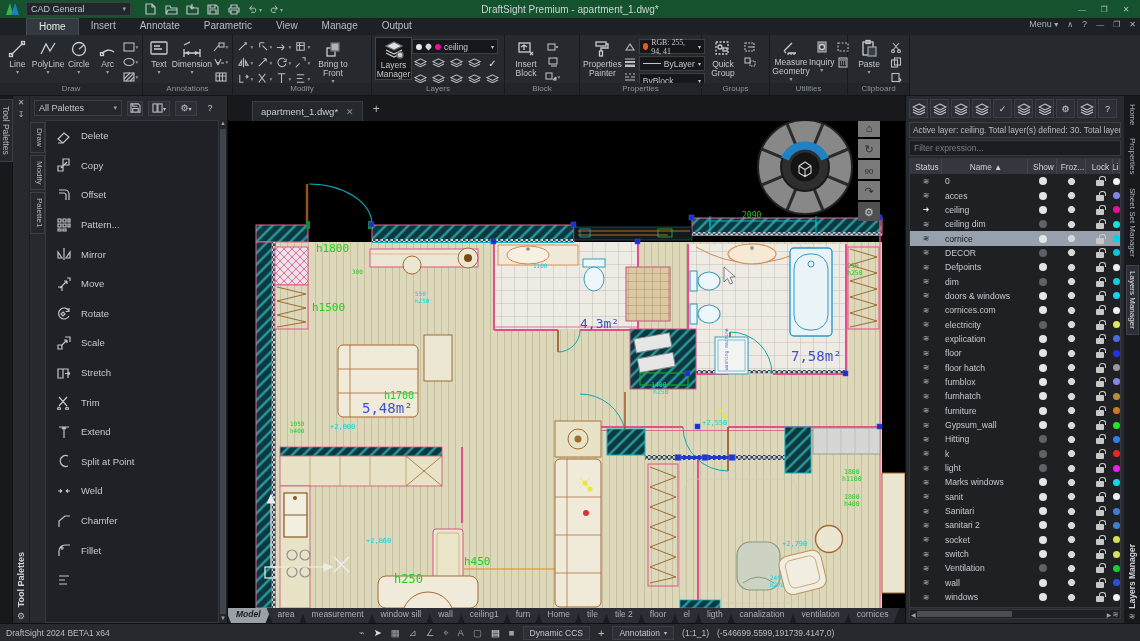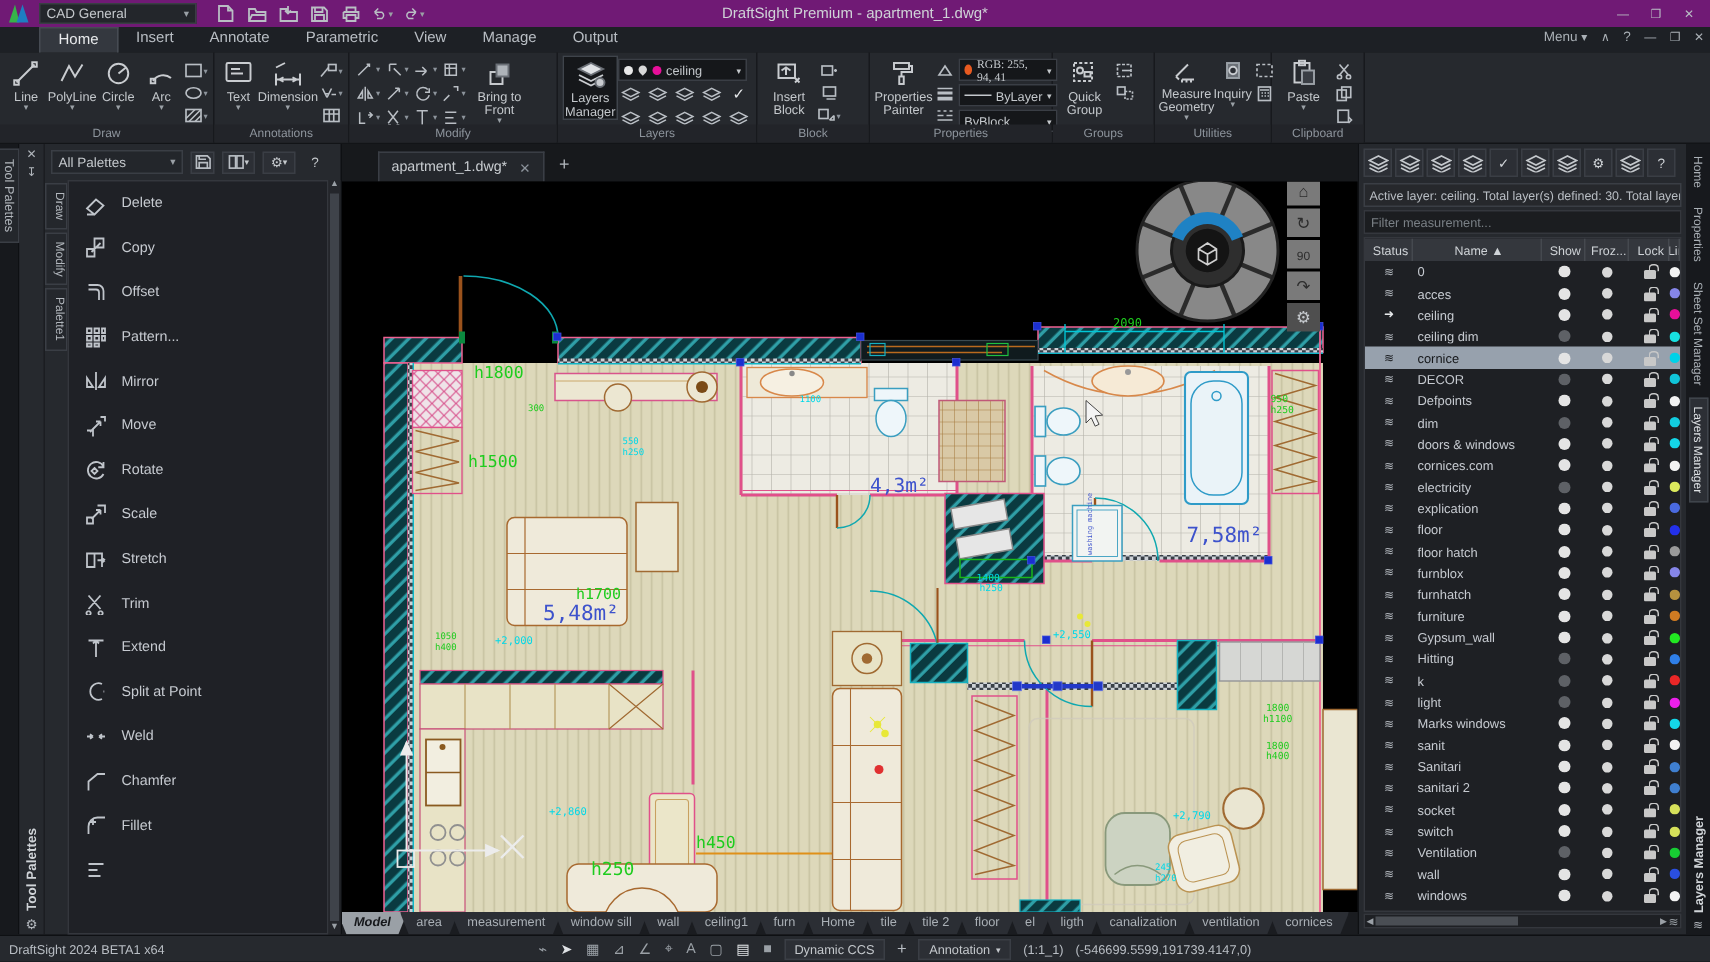--- a/index.html
+++ b/index.html
@@ -1,21 +1,21 @@
 <!DOCTYPE html>
 <html><head>
 <meta charset="utf-8">
 <style>
   *{margin:0;padding:0;box-sizing:border-box;}
   html,body{width:1140px;height:641px;overflow:hidden;background:#1b1d21;
     font-family:"Liberation Sans",sans-serif;color:#c8ccd0;-webkit-font-smoothing:antialiased;}
   #app{width:1140px;height:641px;display:flex;flex-direction:column;background:#1b1d21;}
 
   
-  #titlebar{height:18px;background:#701a75;display:flex;align-items:center;padding:0 4px;gap:4px;position:relative;flex:0 0 18px;}
+  #titlebar{height:18px;background:#14532d;display:flex;align-items:center;padding:0 4px;gap:4px;position:relative;flex:0 0 18px;}
   #logo{width:18px;height:14px;}
   .combo{background:#23262b;border:1px solid #3a3e45;height:14px;display:flex;align-items:center;
     font-size:9px;color:#c4c8cc;padding:0 4px;gap:4px;}
   #ws-combo{width:105px;}
   .combo .dd{margin-left:auto;font-size:7px;color:#9aa0a6;}
   .qat{display:flex;gap:7px;align-items:center;margin-left:8px;}
   .qat .qi{width:14px;height:13px;display:flex;align-items:center;justify-content:center;}
   .qat svg{stroke:#b9bec4;fill:none;stroke-width:1.2;}
   .qi .dd{font-size:6px;color:#9aa0a6;margin-left:1px;}
   #win-title{position:absolute;left:0;right:0;text-align:center;font-size:10px;color:#cfd3d7;pointer-events:none;}
@@ -1133,21 +1133,21 @@
           </span>
           <span class="lp-btn">⚙</span>
           <span class="lp-btn">
             <svg width="14" height="12" viewBox="0 0 14 12">
               <path d="M7,1 L13,4 L7,7 L1,4 Z M1,6.5 L7,9.5 L13,6.5 M1,9 L7,12 L13,9"></path>
             </svg>
           </span>
           <span class="lp-btn">?</span>
         </div>
       <div id="lp-info">Active layer: ceiling. Total layer(s) defined: 30. Total layer(s)</div>
-      <div id="lp-filter">Filter measurement...</div>
+      <div id="lp-filter">Filter expression...</div>
       <div id="lp-table">
           <div class="lrow hdr">
             <div>Status</div>
             <div>Name ▲</div>
             <div>Show</div>
             <div>Froz...</div>
             <div>Lock</div>
             <div>Lin</div>
           </div>
           <div class="lrow">

